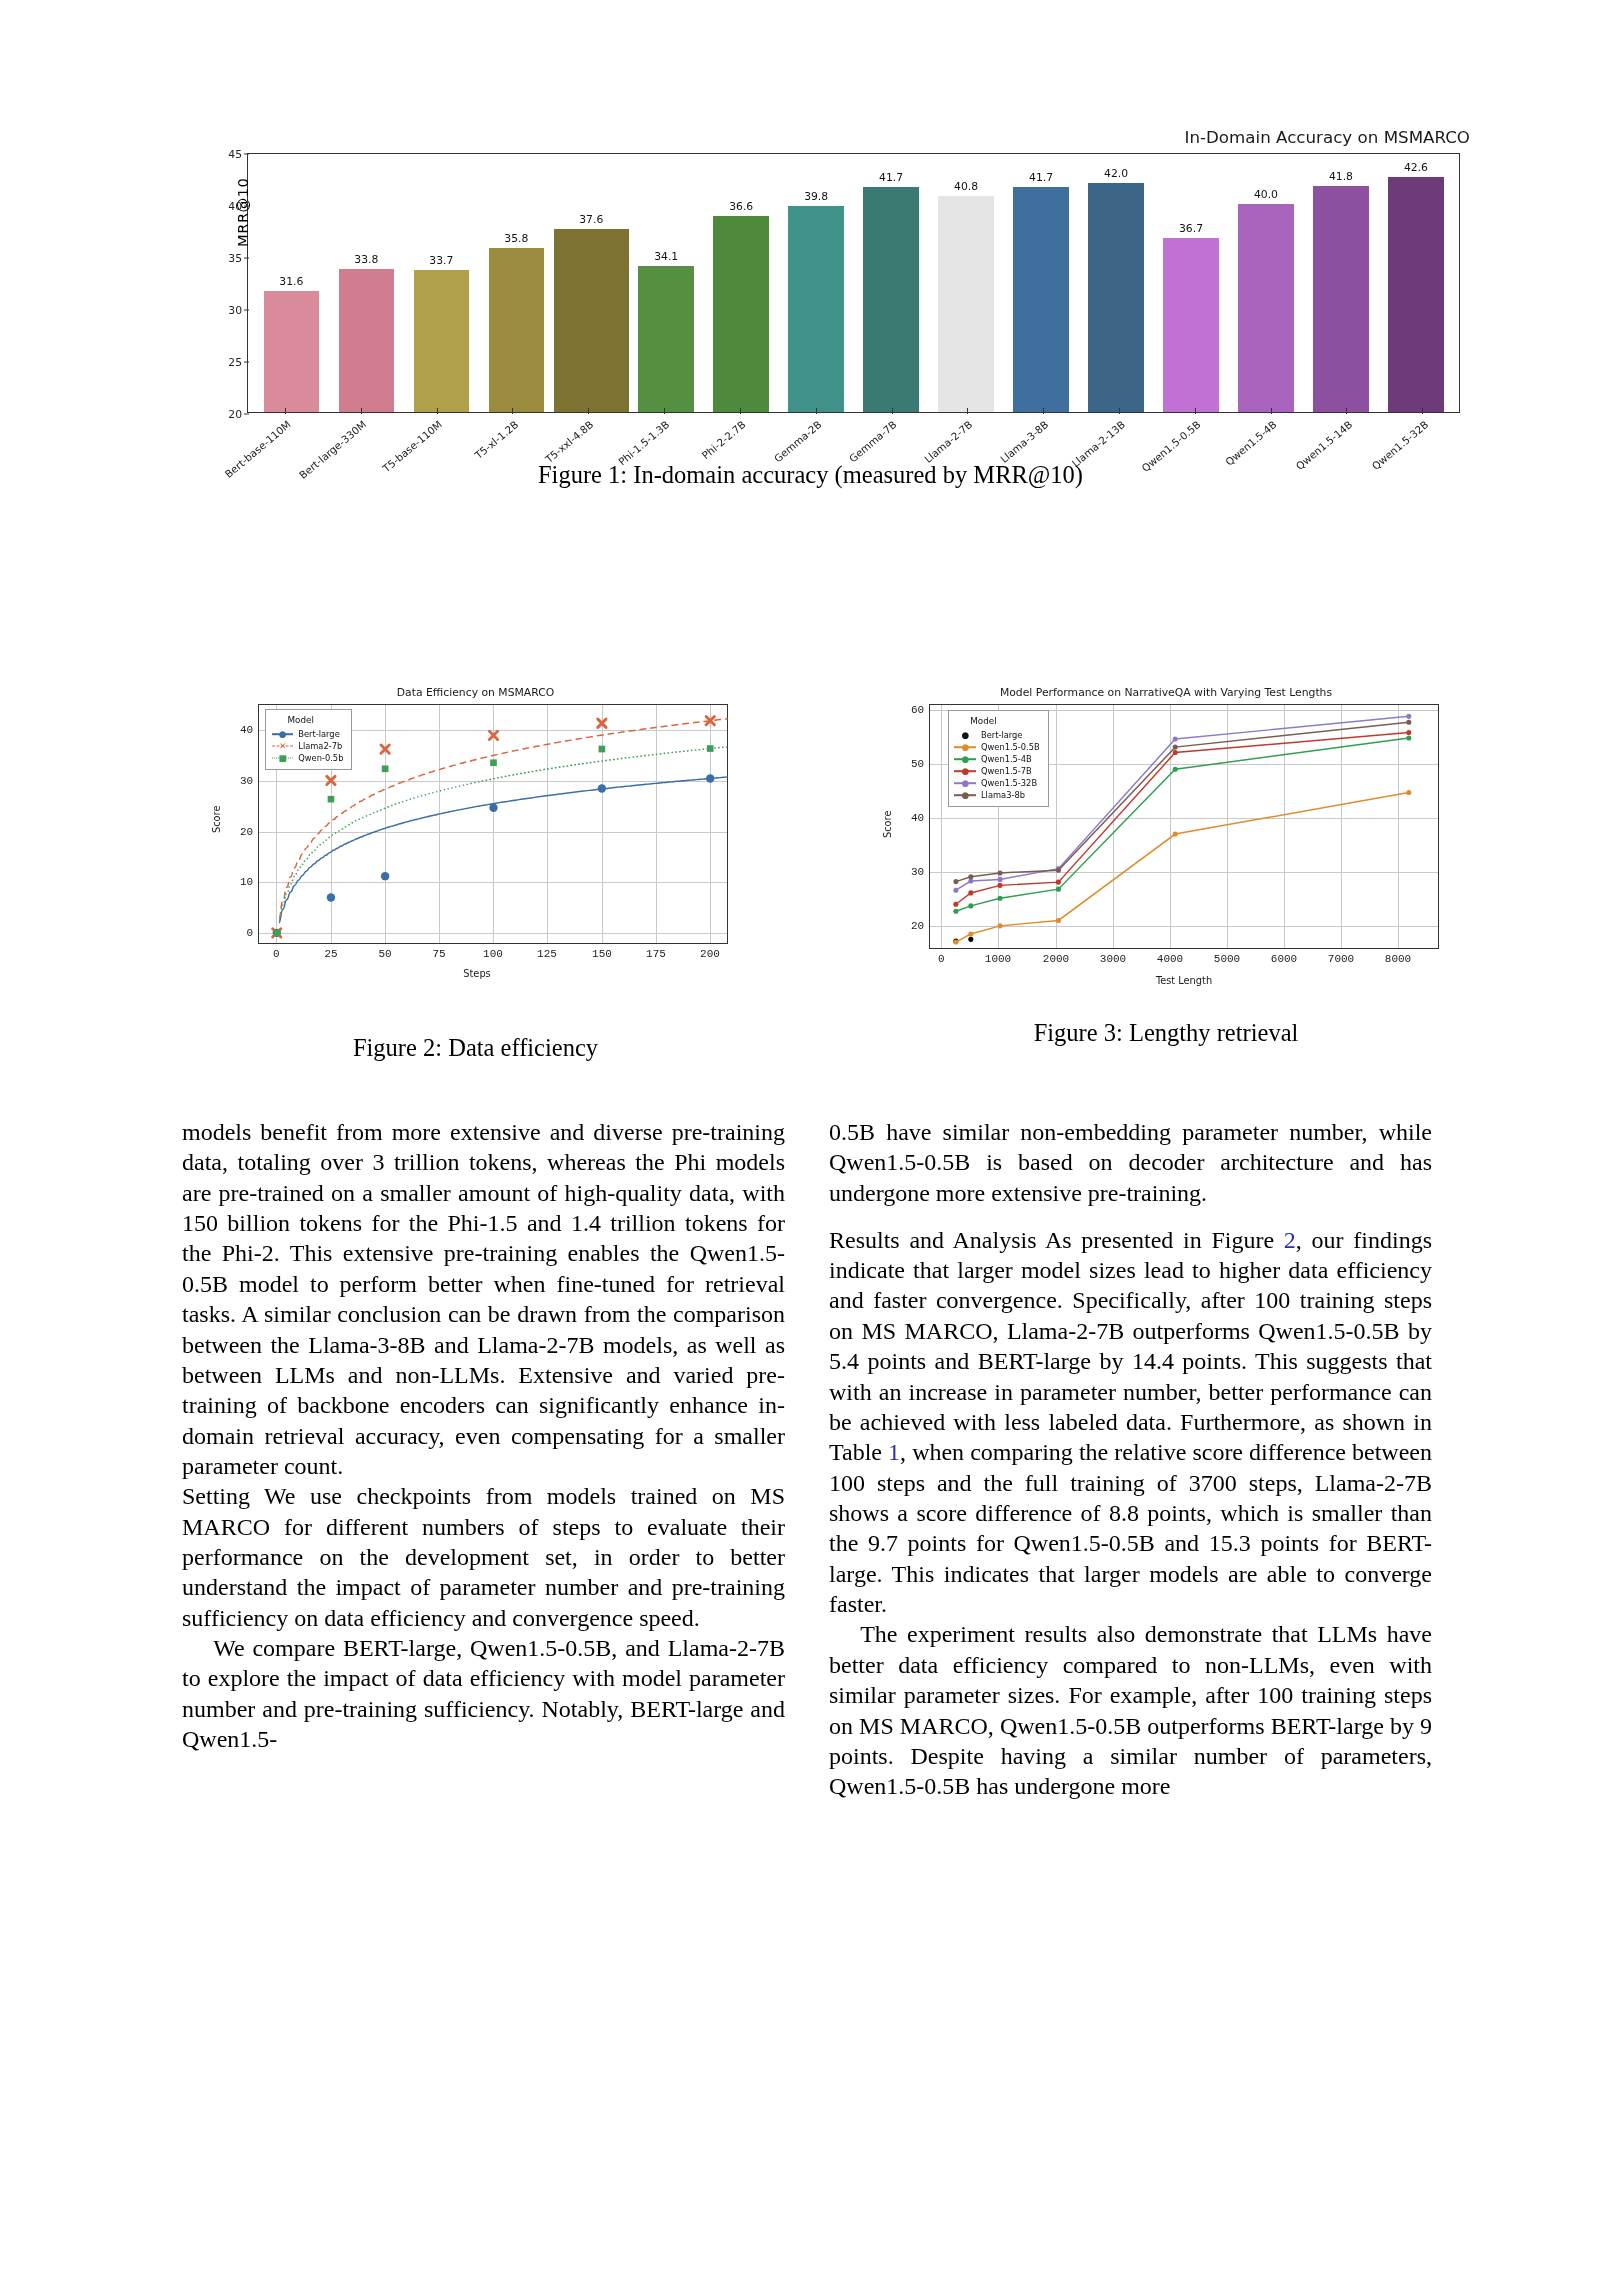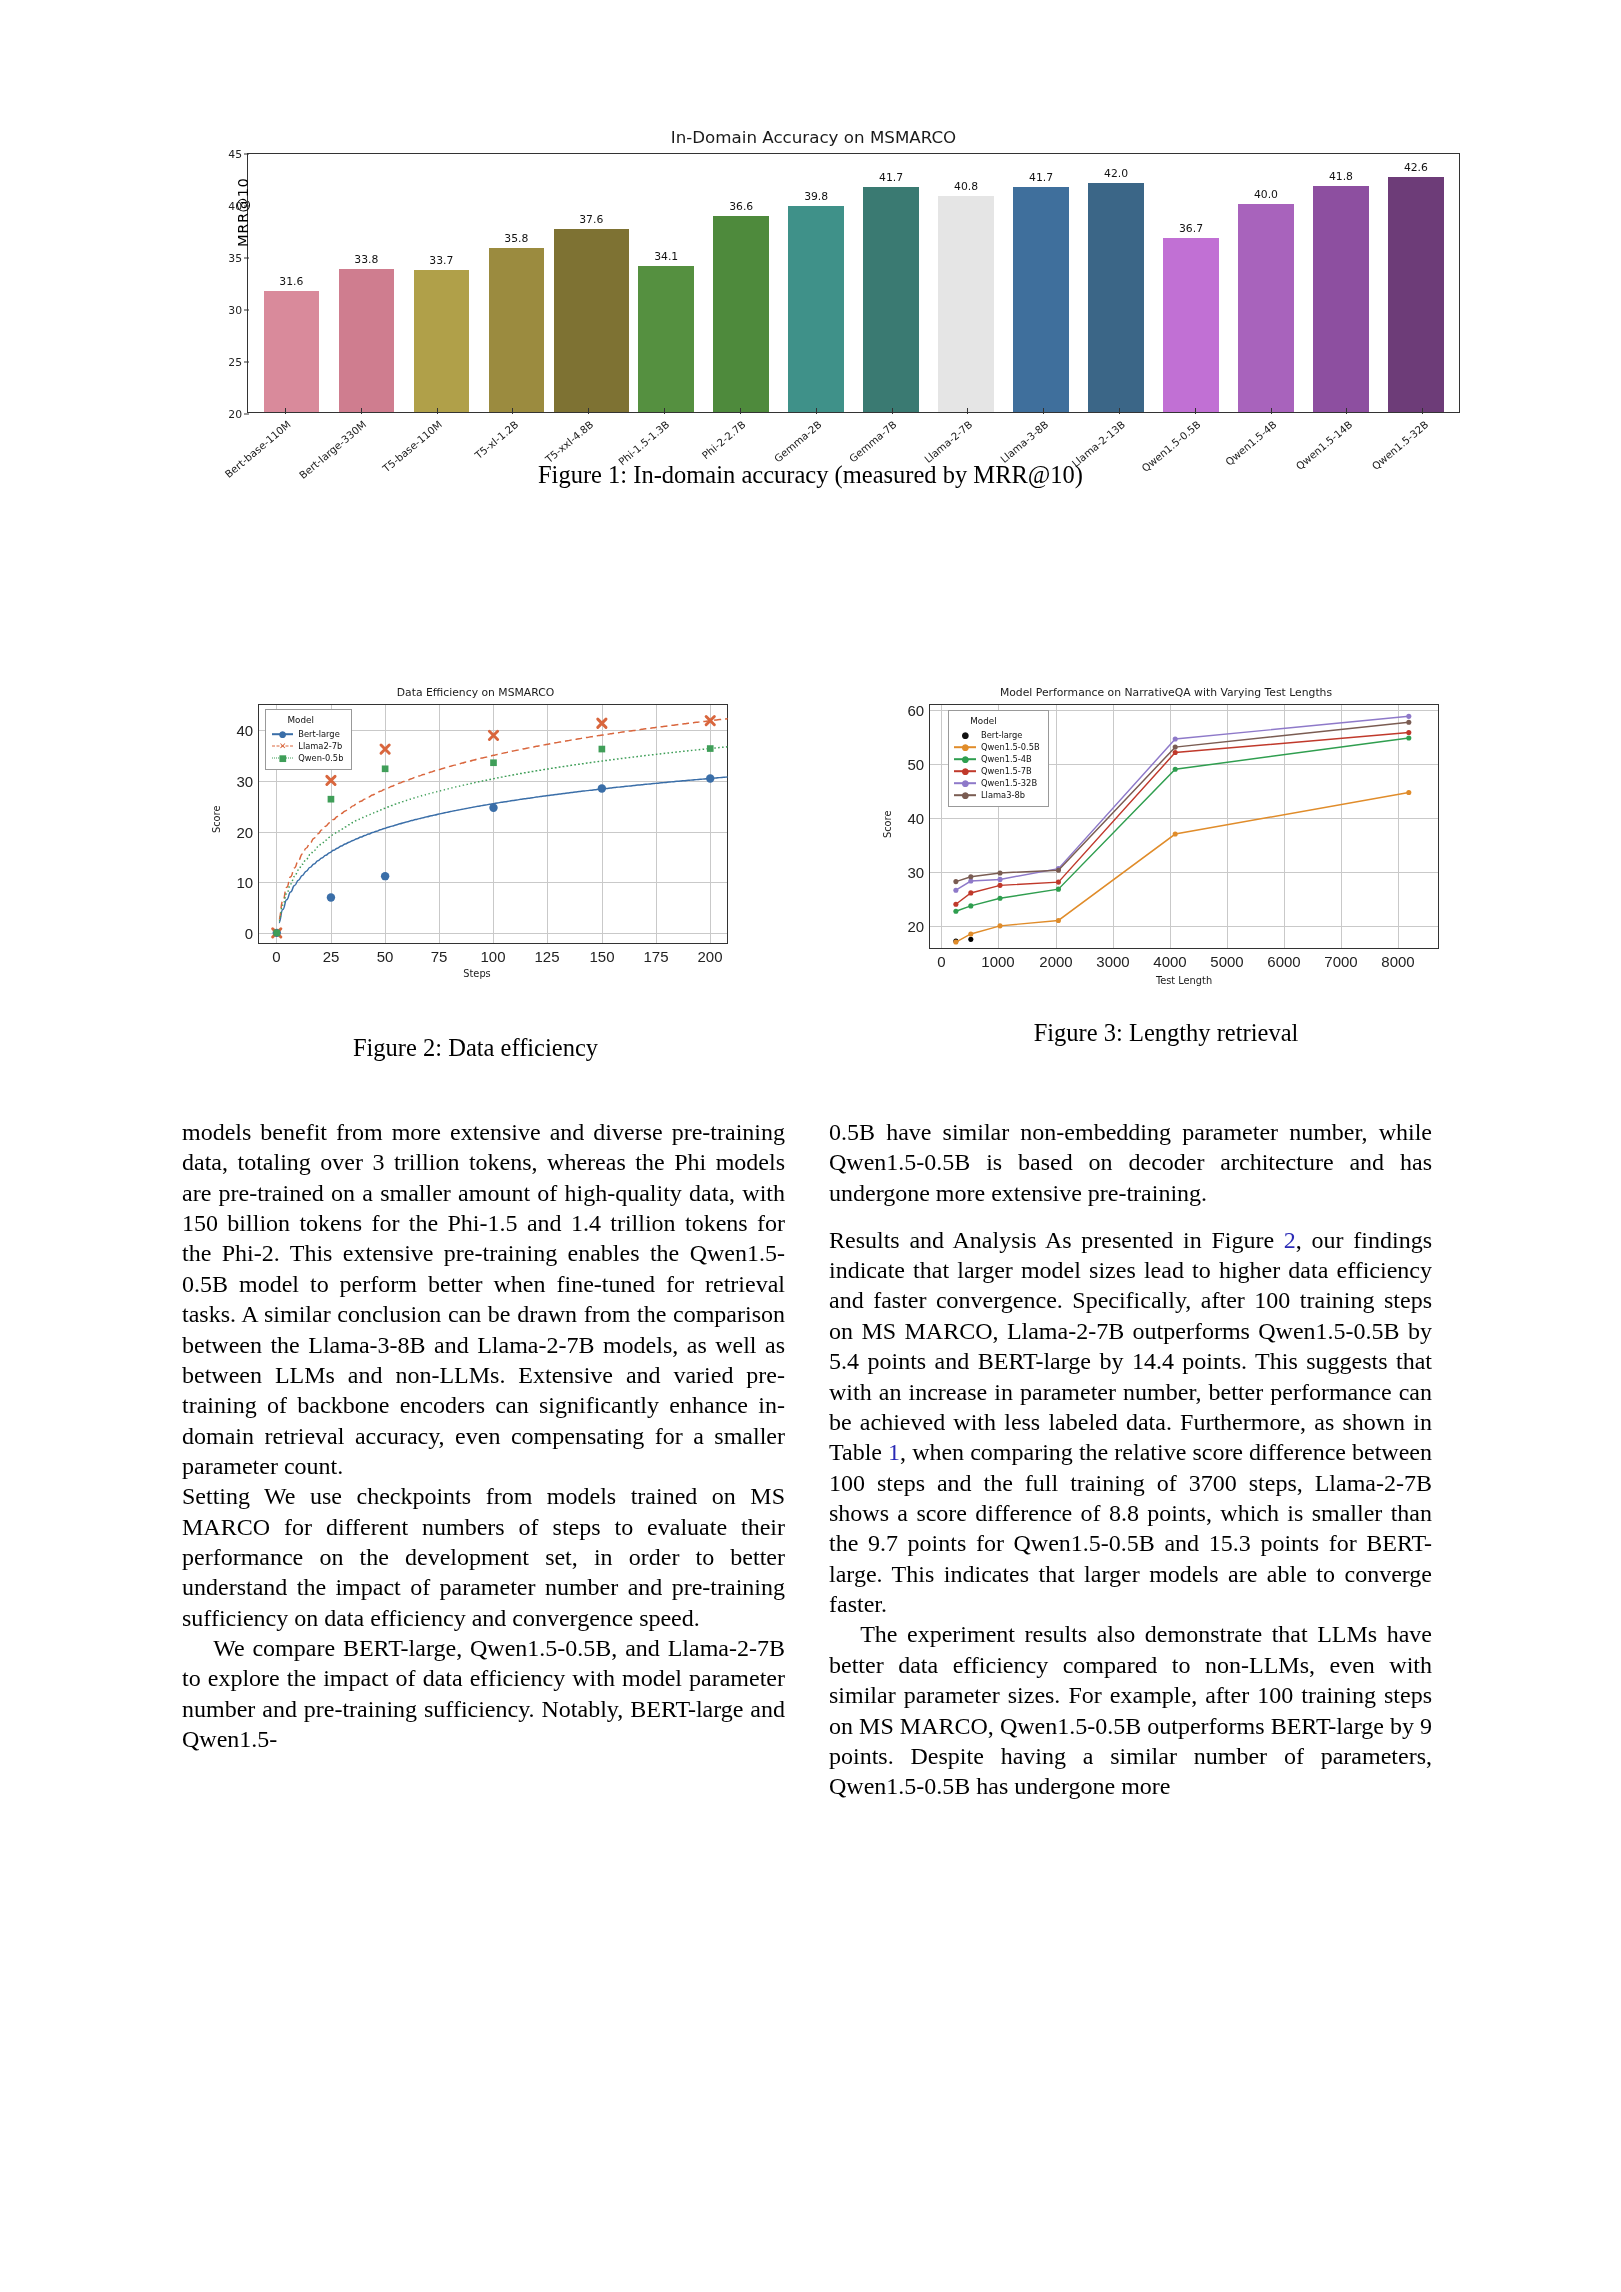--- a/index.html
+++ b/index.html
@@ -6,21 +6,21 @@
   body{
     width:1621px;height:2293px;background:#ffffff;
     font-family:"Liberation Serif", serif;
     color:#000;overflow:hidden;position:relative;
   }
   .page{position:relative;width:1621px;height:2293px;}
 
   
   .fig1-wrap{position:absolute;left:157px;top:127px;width:1313px;height:338px;}
   .fig1-title{
-    position:absolute;left:0;top:0;width:100%;text-align:center;
+    position:absolute;left:0;top:0;width:100%;text-align:right;
     font-family:"DejaVu Sans", sans-serif;font-size:16.7px;color:#1a1a1a;
   }
   .fig1-plot{
     position:absolute;left:90px;top:25.5px;right:9.8px;height:260px;
     border-left:1.4px solid #333;border-top:1.4px solid #333;
     border-bottom:1.4px solid #333;border-right:1.4px solid #333;
     box-sizing:border-box;background:#fff;
   }
   .f1-ylabel{
     position:absolute;left:-13.7px;top:93px;
@@ -72,21 +72,21 @@
     position:absolute;left:0;top:0;width:100%;text-align:center;
     font-family:"DejaVu Sans", sans-serif;font-size:10.8px;color:#1a1a1a;
   }
   .plotbox{
     position:absolute;background:#fff;border:1.1px solid #333;box-sizing:border-box;
   }
   .gridline-h,.gridline-v{position:absolute;background:#c9c9c9;}
   .gridline-h{left:0;right:0;height:1px;}
   .gridline-v{top:0;bottom:0;width:1px;}
   .tick-lab{
-    position:absolute;font-family:Liberation Sans, sans-serif;font-size:15px;color:#222;white-space:nowrap;
+    position:absolute;font-family:Liberation Mono, monospace;font-size:11px;color:#222;white-space:nowrap;
   }
   .ytick-lab{transform:translate(-100%,-50%);padding-right:5.9px;}
   .xtick-lab{transform:translate(-50%,0);top:calc(100% + 5.9px);}
   .axis-name{
     position:absolute;font-family:"DejaVu Sans", sans-serif;font-size:9.8px;color:#1a1a1a;
   }
   .legendbox{
     position:absolute;background:#fff;border:1px solid #999;
     padding:3.9px 7.8px 4.9px 5.9px;font-family:"DejaVu Sans", sans-serif;font-size:8.3px;
     line-height:1.45;color:#111;z-index:6;

